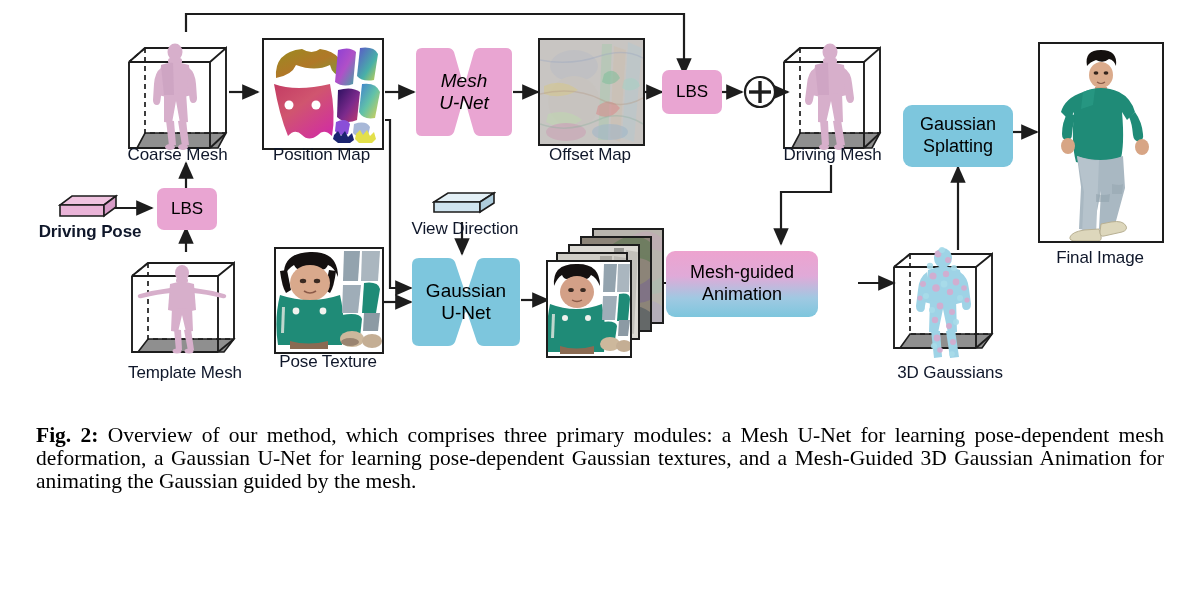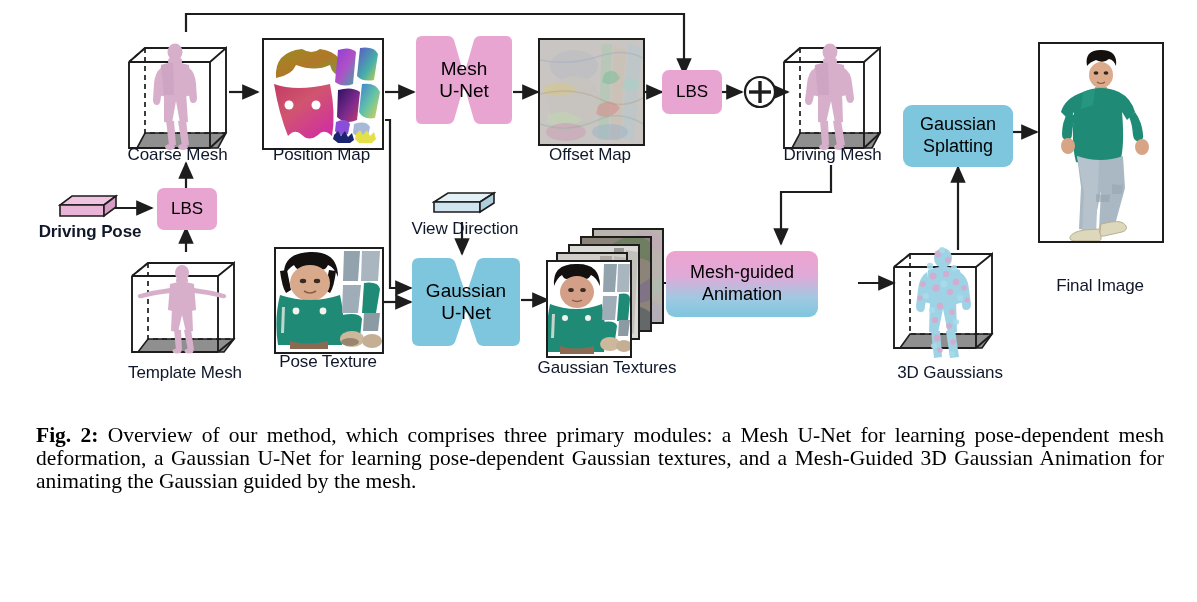--- a/index.html
+++ b/index.html
@@ -193,21 +193,21 @@
         <path d="M98,44 q14,-2 18,8 l-5,26 q-12,2 -16,-6 z" fill="url(#pmF)"></path>
         <path d="M72,82 q10,-5 14,2 l-2,10 q-9,3 -13,-3 z" fill="#8a4fd8"></path>
         <path d="M90,84 q12,-4 16,3 l-2,9 q-10,3 -15,-3 z" fill="#a8b8d8"></path>
         <path d="M70,95 l4,-4 3,5 4,-5 3,6 4,-4 2,7 -4,3 -12,0 -5,-4 z" fill="#1b2470"></path>
         <path d="M92,94 l4,-4 3,5 4,-5 3,6 4,-4 2,7 -4,4 -13,0 -4,-4 z" fill="#e3e04a"></path>
       </svg>
     </div>
   </div>
   <div class="caplabel" style="left:255px;top:145px;width:133px;">Position Map</div>
 
-  <div class="unet" style="left:414px;top:30px;width:100px;height:100px;">
+  <div class="unet" style="left:414px;top:42px;width:100px;height:100px;font-style:italic;">
     <svg width="100" height="100" viewBox="0 0 100 100">
       <path d="M8,6 q-6,0 -6,6 l0,76 q0,6 6,6 l26,0 q4,0 6,-4 l8,-28 q2,-6 4,0 l8,28 q2,4 6,4 l26,0 q6,0 6,-6 l0,-76 q0,-6 -6,-6 l-26,0 q-4,0 -6,4 l-8,28 q-2,6 -4,0 l-8,-28 q-2,-4 -6,-4 z" fill="#e9a5d2"></path>
     </svg>
     <div class="txt">
       <span>Mesh</span>
       <span>U-Net</span>
     </div>
   </div>
 
   <div class="plate" style="left:538px;top:38px;width:103px;height:104px;">
@@ -455,21 +455,20 @@
           <path d="M55,34 l14,0 -2,24 -13,0 z" fill="#9fadb8"></path>
           <path d="M71,32 q11,-2 11,5 l-2,22 -11,0 z" fill="#1f8b77"></path>
           <path d="M54,60 q14,-2 15,4 l-2,14 -14,0 z" fill="#1f8b77"></path>
           <path d="M71,58 l11,0 -2,16 -10,0 z" fill="#8c9aa4"></path>
           <ellipse cx="62" cy="82" rx="10" ry="7" fill="#cdb89c"></ellipse>
           <ellipse cx="76" cy="84" rx="8" ry="6" fill="#c4ae94"></ellipse>
         </svg>
       </div>
     </div>
   </div>
-  <div class="caplabel" style="left:512px;top:358px;width:190px;">Gaussian Textures</div>
 
   <div class="modbox" style="left:666px;top:251px;width:152px;height:66px;background:linear-gradient(180deg,#eda3cf 0%,#e0aad8 38%,#9fc9e2 72%,#7dc6dd 100%);">
     <span>Mesh-guided</span>
     <span>Animation</span>
   </div>
 
   <div class="box3d" style="left:890px;top:238px;">
     <svg width="112" height="124" viewBox="0 0 112 124">
       <polygon points="10,110 92,110 102,96 20,96" fill="#8f8f8f" stroke="#1d1d1d" stroke-width="1.6"></polygon>
       <g stroke="#1d1d1d" stroke-width="1.7" fill="none" stroke-dasharray="5 4">
@@ -561,19 +560,19 @@
         <path d="M37,112 q24,8 46,0 l2,32 -12,44 -14,-3 2,-38 -8,40 -14,-2 2,-42 z" fill="#a9b8c2"></path>
         <path d="M37,112 q12,5 22,4 l-3,76 -14,-2 2,-42 z" fill="#b6c3cc"></path>
         <path d="M56,150 q8,2 14,0 l-1,8 -13,0 z" fill="#93a3ae" opacity="0.6"></path>
         <path d="M72,140 q8,2 11,0 l-1,10 -10,0 z" fill="#93a3ae" opacity="0.5"></path>
 
         <path d="M44,186 q-12,2 -14,7 q-1,4 6,4 l22,0 q4,0 3,-5 l-2,-7 z" fill="#ddd7bc" stroke="#b8b093" stroke-width="1"></path>
         <path d="M71,178 q12,-2 15,4 q2,4 -4,6 l-18,4 q-4,1 -4,-4 l1,-8 z" fill="#ddd7bc" stroke="#b8b093" stroke-width="1"></path>
       </svg>
     </div>
   </div>
-  <div class="caplabel" style="left:1030px;top:248px;width:140px;margin-top:28px;">Final Image</div>
+  <div class="caplabel" style="left:1030px;top:248px;width:140px;">Final Image</div>
 
 </div>
 
 <div id="caption">
   <b>Fig. 2:</b><span> Overview of our method, which comprises three primary modules: a Mesh U-Net for learning pose-dependent mesh deformation, a Gaussian U-Net for learning pose-dependent Gaussian textures, and a Mesh-Guided 3D Gaussian Animation for animating the Gaussian guided by the mesh.</span>
 </div>
 
 </body></html>

